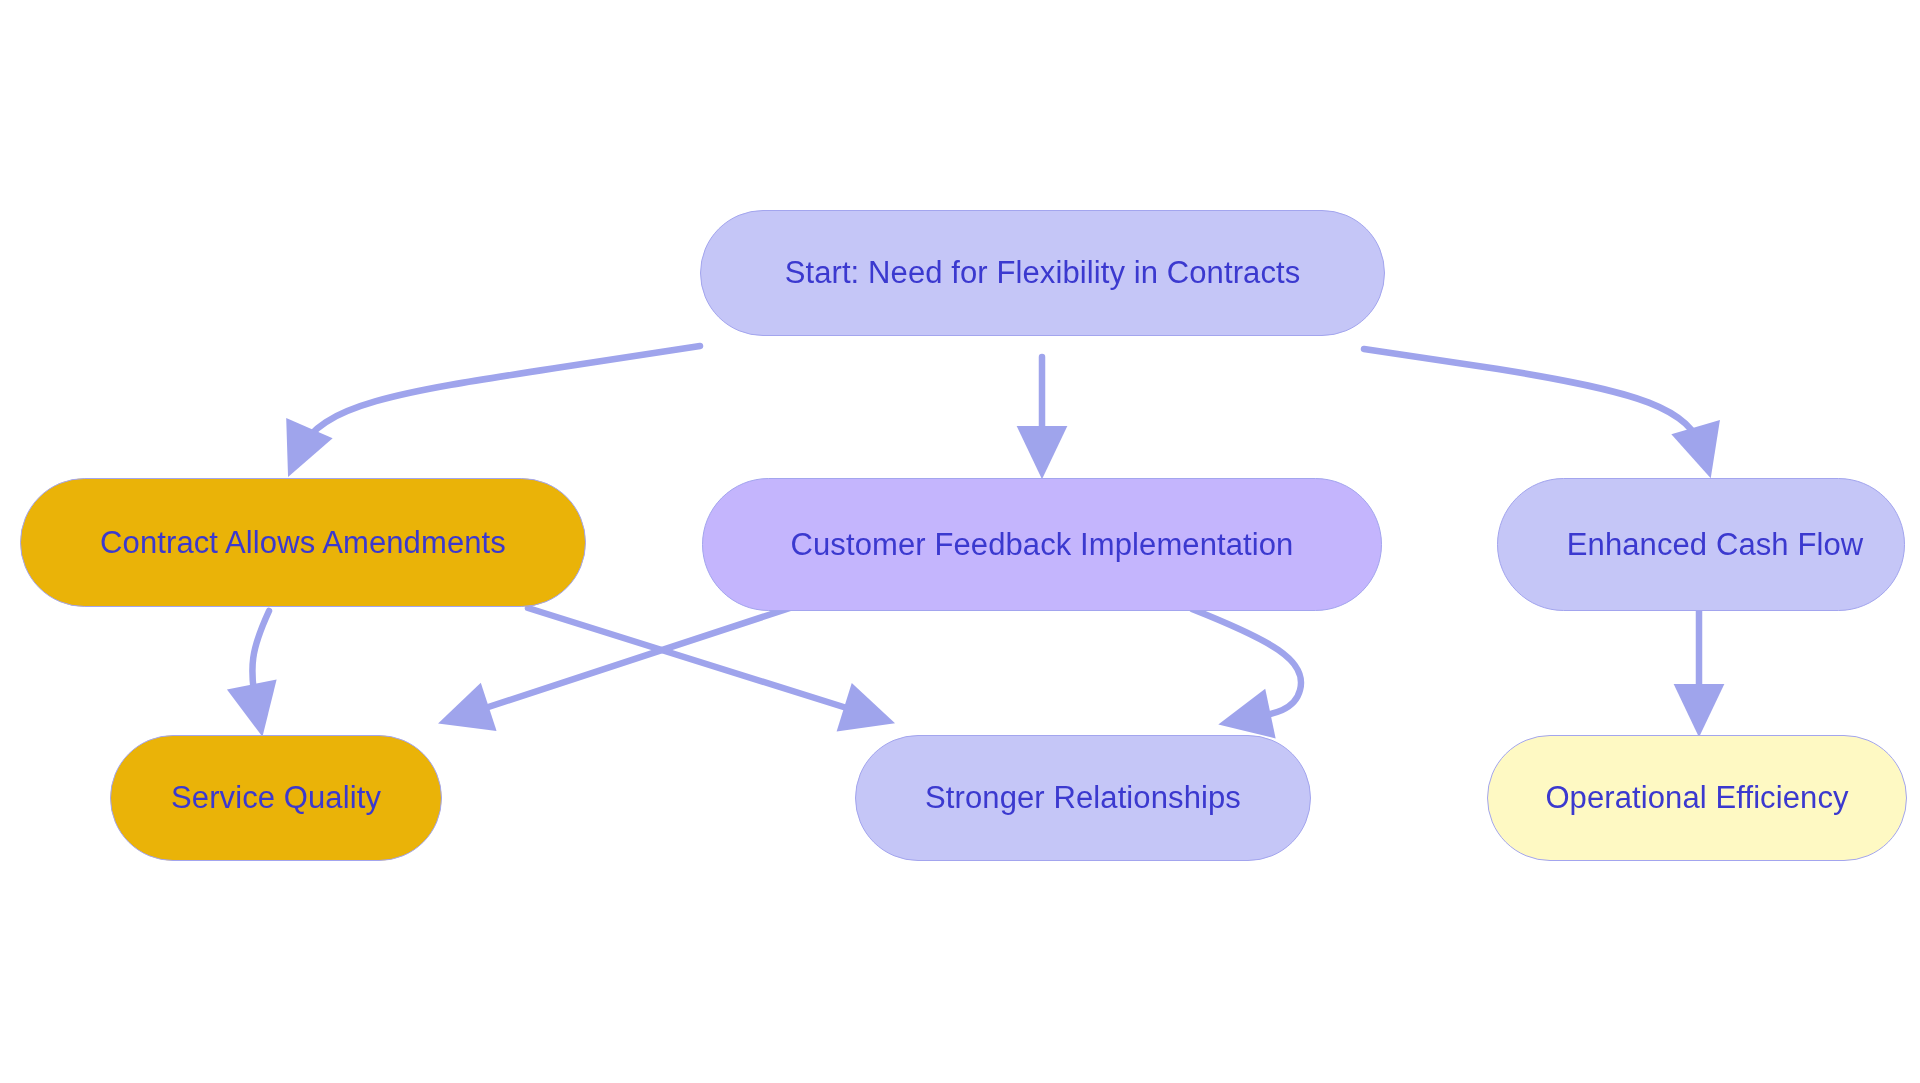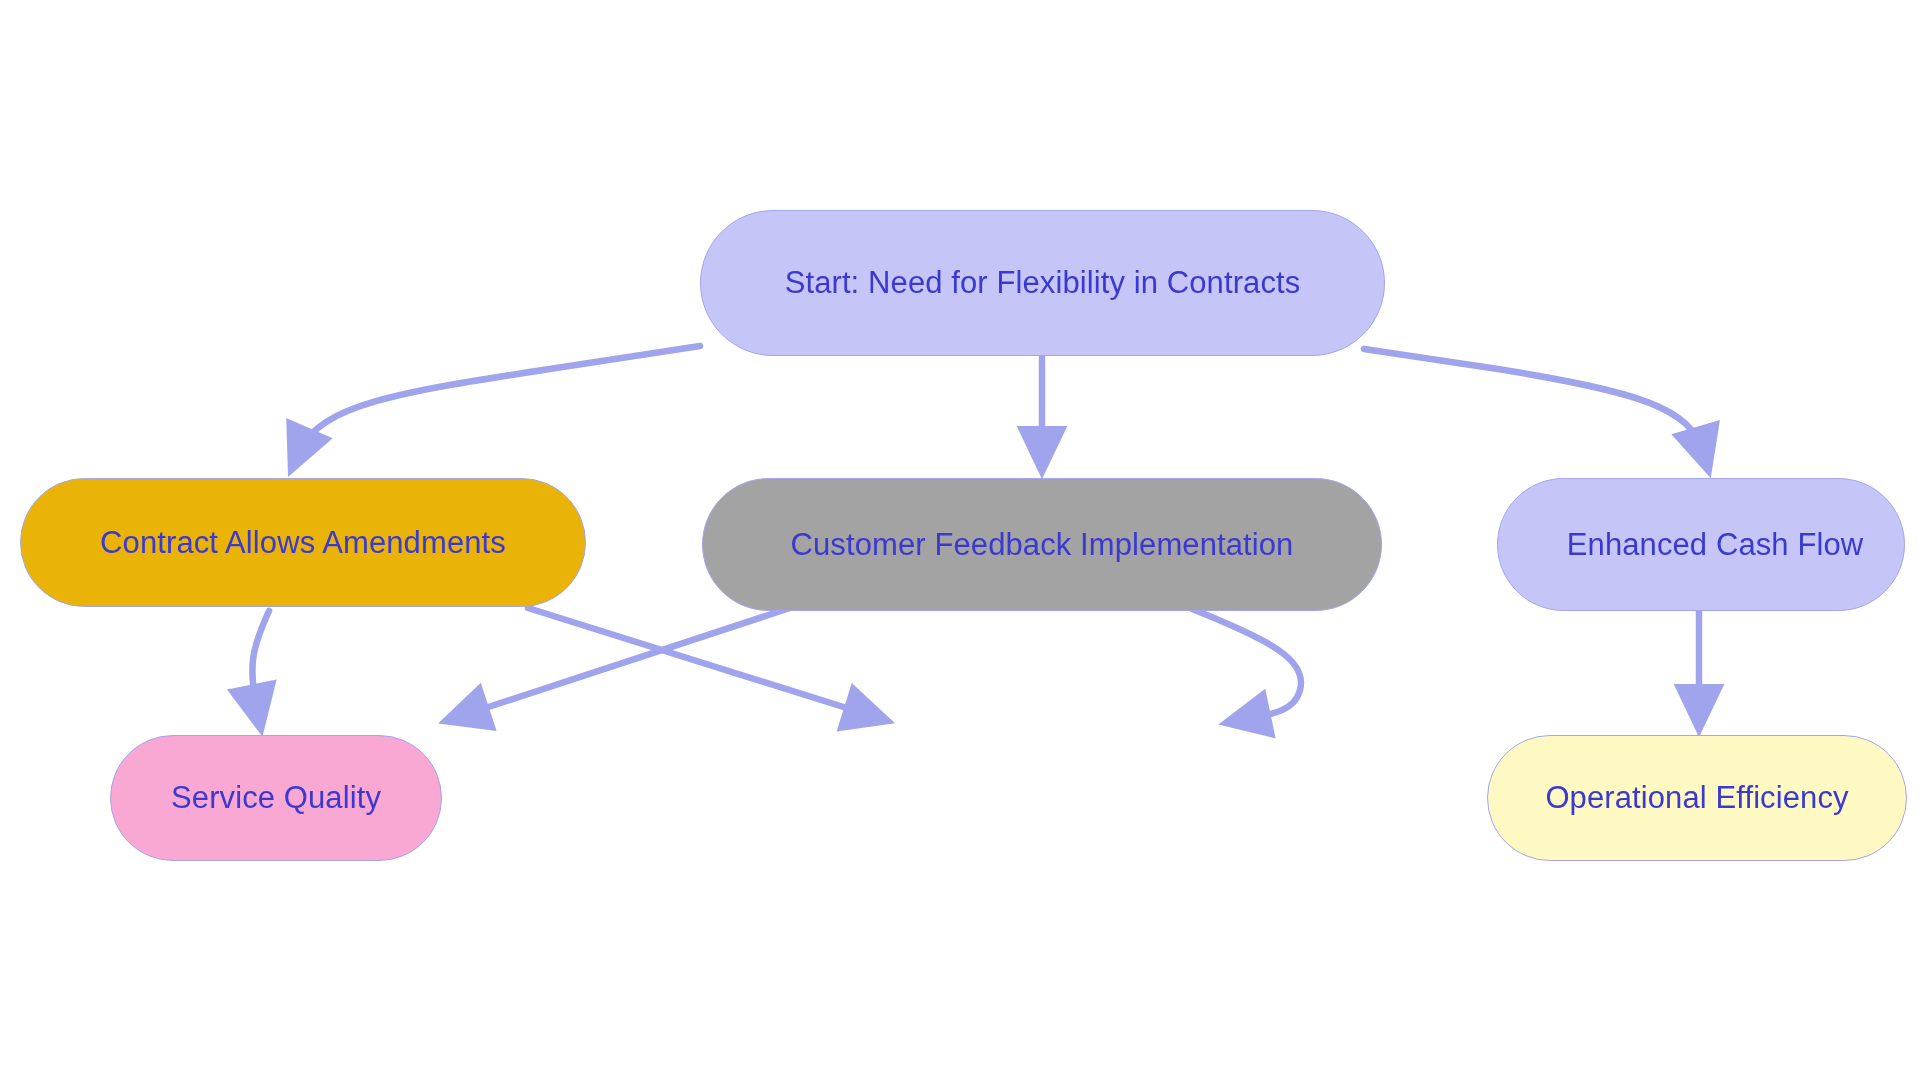--- a/index.html
+++ b/index.html
@@ -74,38 +74,41 @@
 
     <path d="M 528 608 L 869 715" fill="none" stroke="#9fa4ec" stroke-width="6.5" stroke-linecap="round" marker-end="url(#arrow-head)"></path>
 
     <path d="M 790 608 L 464 715" fill="none" stroke="#9fa4ec" stroke-width="6.5" stroke-linecap="round" marker-end="url(#arrow-head)"></path>
 
     <path d="M 1192 609 C 1270 640 1308 660 1300 690 C 1294 714 1264 715 1245 719" fill="none" stroke="#9fa4ec" stroke-width="6.5" stroke-linecap="round" marker-end="url(#arrow-head)"></path>
 
     <path d="M 1699 611 L 1699 710" fill="none" stroke="#9fa4ec" stroke-width="6.5" stroke-linecap="round" marker-end="url(#arrow-head)"></path>
   </svg>
 
-  <div class="flow-node" id="node-start" style="left: 700px; top: 210px; width: 685px; height: 146px; background: rgb(197, 198, 247); border-color: rgb(163, 165, 238);">
+  <div class="flow-node" id="node-start" style="left: 700px; top: 210px; width: 685px; height: 126px; background: rgb(197, 198, 247); border-color: rgb(163, 165, 238);">
     <span class="node-label" style="color: rgb(59, 57, 207);">Start: Need for Flexibility in Contracts</span>
   </div>
 
   <div class="flow-node" id="node-amendments" style="left: 20px; top: 478px; width: 566px; height: 129px; background: #eab308; border-color: rgb(163, 165, 238);">
     <span class="node-label" style="color: rgb(59, 57, 207);">Contract Allows Amendments</span>
   </div>
 
-  <div class="flow-node" id="node-feedback" style="left: 702px; top: 478px; width: 680px; height: 133px; background: #a3a3a3; border-color: rgb(163, 165, 238);">
+  <div class="flow-node" id="node-feedback" style="left: 702px; top: 478px; width: 680px; height: 133px; background: #c4b5fd; border-color: rgb(163, 165, 238);">
     <span class="node-label" style="color: rgb(59, 57, 207);">Customer Feedback Implementation</span>
   </div>
 
   <div class="flow-node" id="node-cashflow" style="left: 1497px; top: 478px; width: 408px; height: 133px; background: rgb(197, 198, 247); border-color: rgb(163, 165, 238);">
     <span class="node-label" style="color: rgb(59, 57, 207); margin-left: 28px;">Enhanced Cash Flow</span>
   </div>
 
-  <div class="flow-node small-radius" id="node-service" style="left: 110px; top: 735px; width: 332px; height: 126px; background: #f9a8d4; border-color: rgb(163, 165, 238); align-items: center;">
+  <div class="flow-node small-radius" id="node-service" style="left: 110px; top: 735px; width: 332px; height: 126px; background: #eab308; border-color: rgb(163, 165, 238); align-items: center;">
     <span class="node-label" style="color: rgb(59, 57, 207);">Service Quality</span>
   </div>
 
+  <div class="flow-node small-radius" id="node-relationships" style="left: 855px; top: 735px; width: 456px; height: 126px; background: rgb(197, 198, 247); border-color: rgb(163, 165, 238);">
+    <span class="node-label" style="color: rgb(59, 57, 207);">Stronger Relationships</span>
+  </div>
 
   <div class="flow-node small-radius" id="node-efficiency" style="left: 1487px; top: 735px; width: 420px; height: 126px; background: #fef9c3; border-color: rgb(163, 165, 238);">
     <span class="node-label" style="color: rgb(59, 57, 207);">Operational Efficiency</span>
   </div>
 
 </div>
 
 </body></html>

